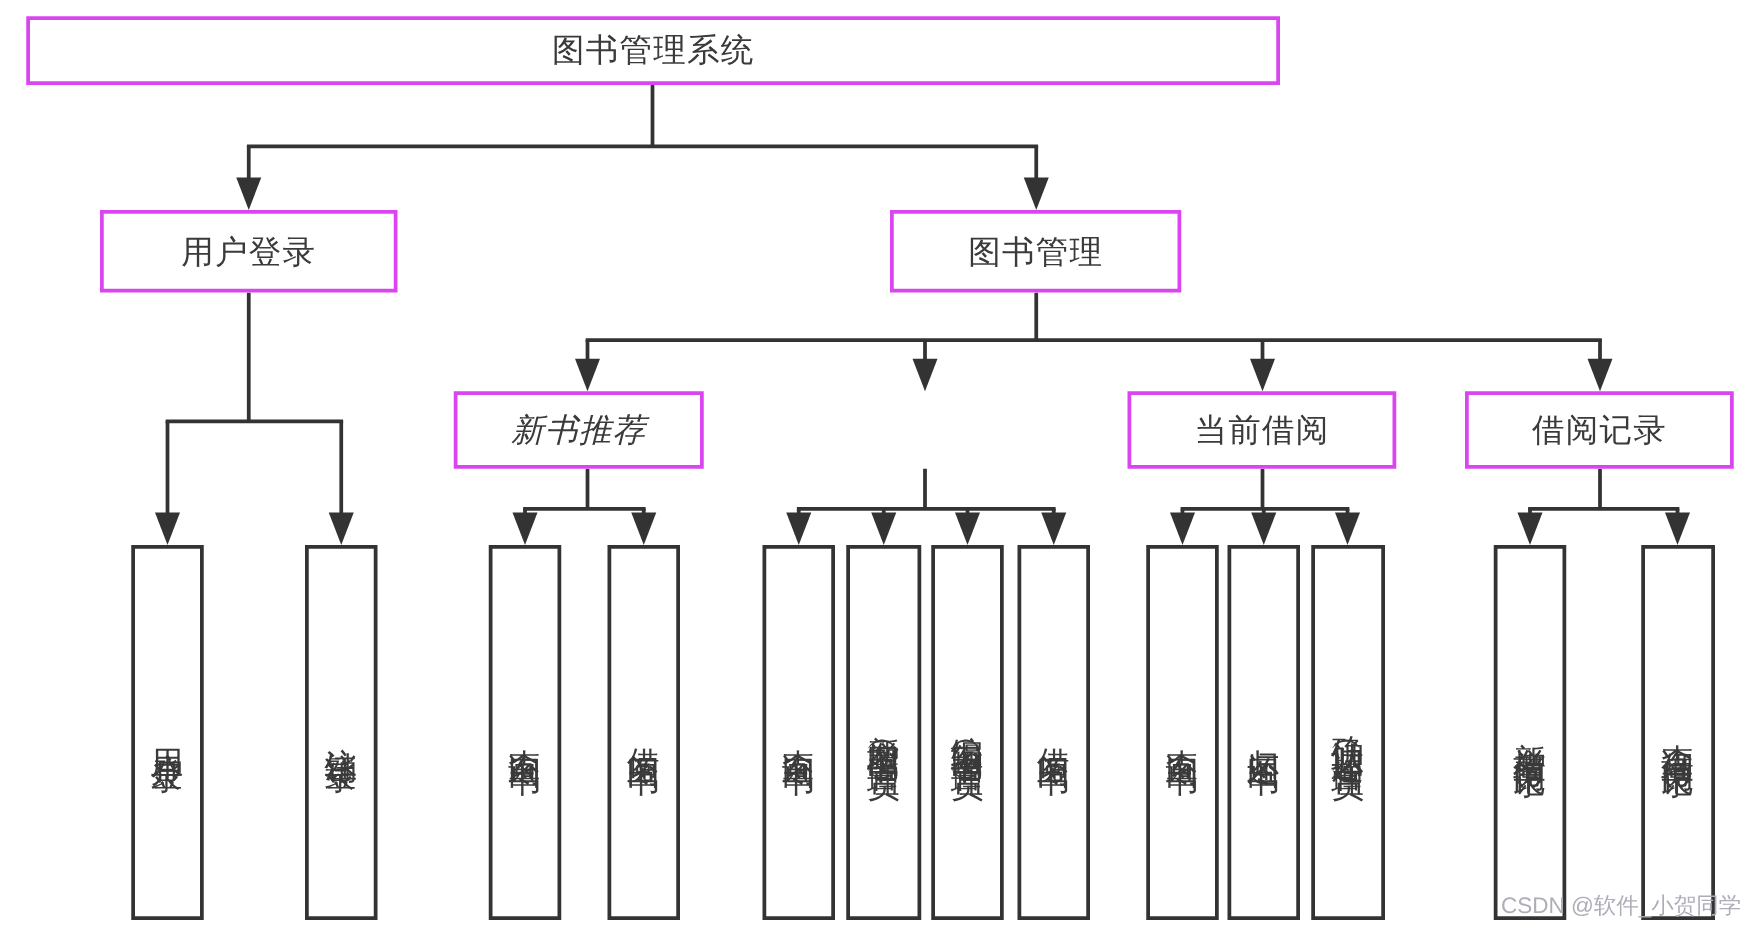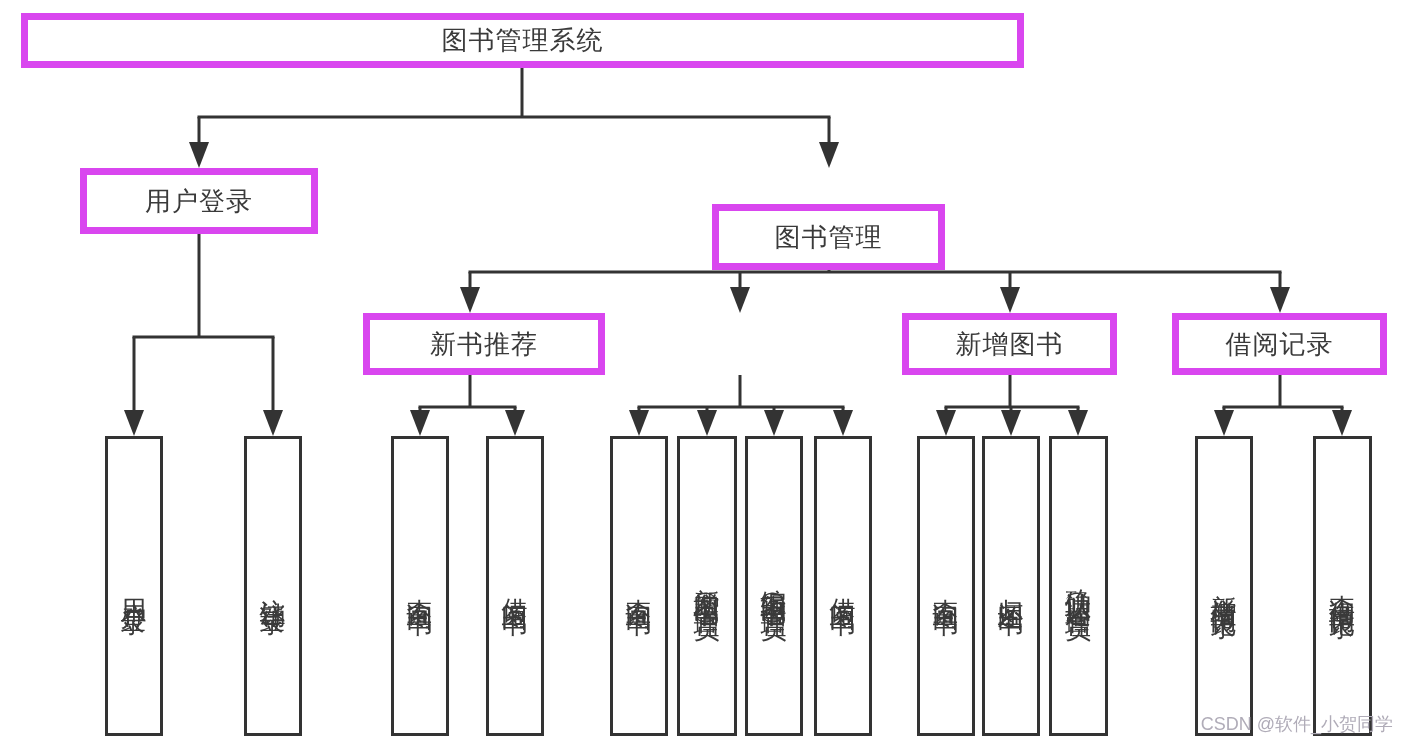--- a/index.html
+++ b/index.html
@@ -18,21 +18,21 @@
   .connectors {
     position: absolute;
     left: 0;
     top: 0;
     z-index: 1;
     pointer-events: none;
   }
   .hbox {
     position: absolute;
     box-sizing: border-box;
-    border: 7px solid #d946ef;
+    border: 3px solid #d946ef;
     background: #ffffff;
     display: flex;
     align-items: center;
     justify-content: center;
     font-size: 26px;
     color: #3a3a3a;
     letter-spacing: 1px;
     z-index: 2;
     white-space: nowrap;
   }
@@ -141,24 +141,24 @@
       <polygon points="1068,410 1088,410 1078,436"></polygon>
 
       <polygon points="1214,410 1234,410 1224,436"></polygon>
       <polygon points="1332,410 1352,410 1342,436"></polygon>
     </g>
   </svg>
 
   <div class="hbox" style="left:21px; top:13px; width:1003px; height:55px;">图书管理系统</div>
 
   <div class="hbox" style="left:80px; top:168px; width:238px; height:66px;">用户登录</div>
-  <div class="hbox" style="left:712px; top:168px; width:233px; height:66px;margin-top:36px;">图书管理</div>
-
-  <div class="hbox" style="left:363px; top:313px; width:242px; height:62px;">新书推荐</div>
-  <div class="hbox" style="left:902px; top:313px; width:215px; height:62px;">新增图书</div>
+  <div class="hbox" style="left:712px; top:168px; width:233px; height:66px;">图书管理</div>
+
+  <div class="hbox" style="left:363px; top:313px; width:200px; height:62px;font-style:italic;">新书推荐</div>
+  <div class="hbox" style="left:902px; top:313px; width:215px; height:62px;">当前借阅</div>
   <div class="hbox" style="left:1172px; top:313px; width:215px; height:62px;">借阅记录</div>
 
   <div class="vbox" style="left:105px;">
     <span class="vtext">用户登录</span>
   </div>
   <div class="vbox" style="left:244px;">
     <span class="vtext">注销登录</span>
   </div>
 
   <div class="vbox" style="left:391px;">

